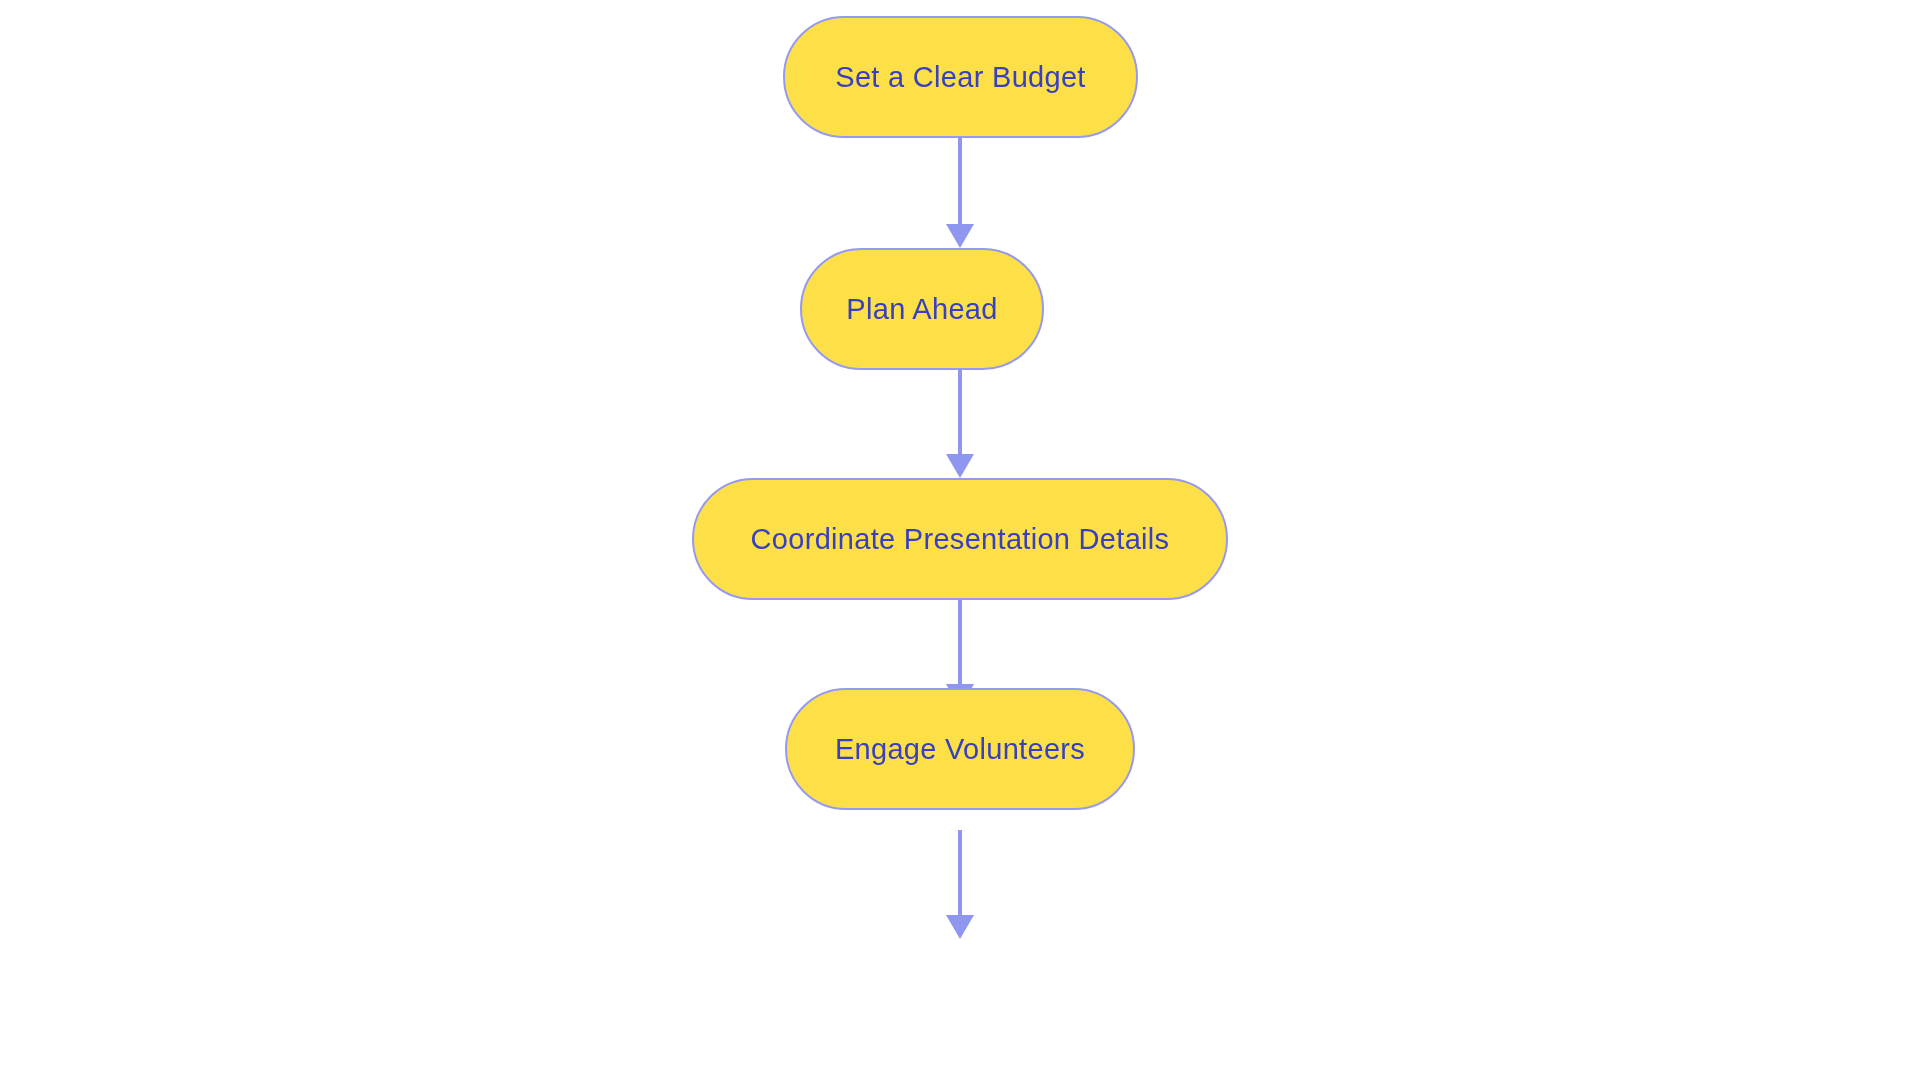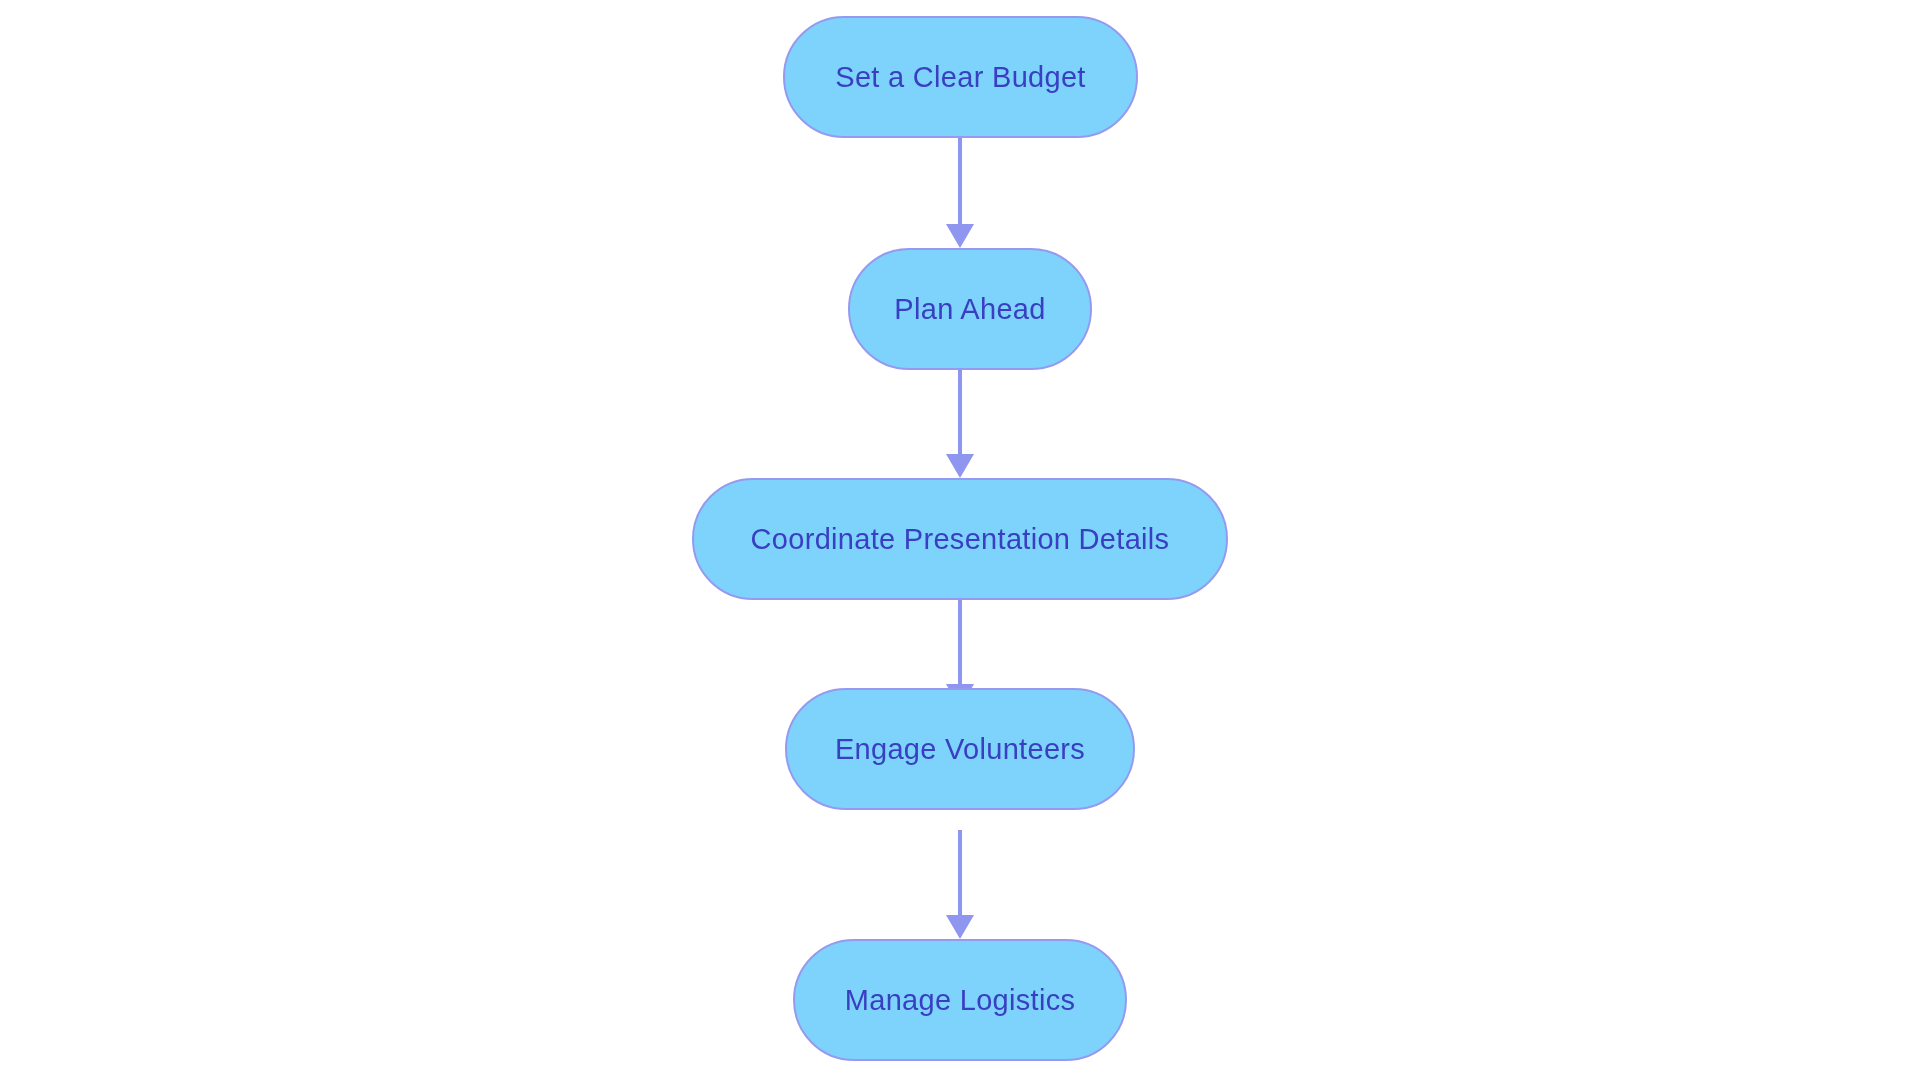--- a/index.html
+++ b/index.html
@@ -11,38 +11,38 @@
   .canvas {
     position: relative;
     width: 1920px;
     height: 1083px;
     background: #ffffff;
     overflow: hidden;
   }
   .node {
     position: absolute;
     box-sizing: border-box;
-    background: #7dd3fc;
+    background: #fde047;
     border: 2px solid #959af0;
     border-radius: 61px;
     display: flex;
     align-items: center;
     justify-content: center;
     height: 122px;
   }
   .node-label {
     color: #383fc0;
     font-size: 29px;
     font-weight: 400;
     letter-spacing: 0.3px;
     white-space: nowrap;
     text-align: center;
   }
   .n1 { left: 783px; top: 16px;  width: 355px; }
-  .n2 { left: 848px; top: 248px; width: 244px; }
+  .n2 { left: 800px; top: 248px; width: 244px; }
   .n3 { left: 692px; top: 478px; width: 536px; }
   .n4 { left: 785px; top: 688px; width: 350px; }
   .n5 { left: 793px; top: 939px; width: 334px; }
 
   .arrow {
     position: absolute;
     left: 946px;
     width: 28px;
     display: flex;
     flex-direction: column;
@@ -99,17 +99,14 @@
 
   <div class="node n4">
     <span class="node-label">Engage Volunteers</span>
   </div>
 
   <div class="arrow a4">
     <div class="arrow-line"></div>
     <div class="arrow-head"></div>
   </div>
 
-  <div class="node n5">
-    <span class="node-label">Manage Logistics</span>
-  </div>
 
 </div>
 
 </body></html>

